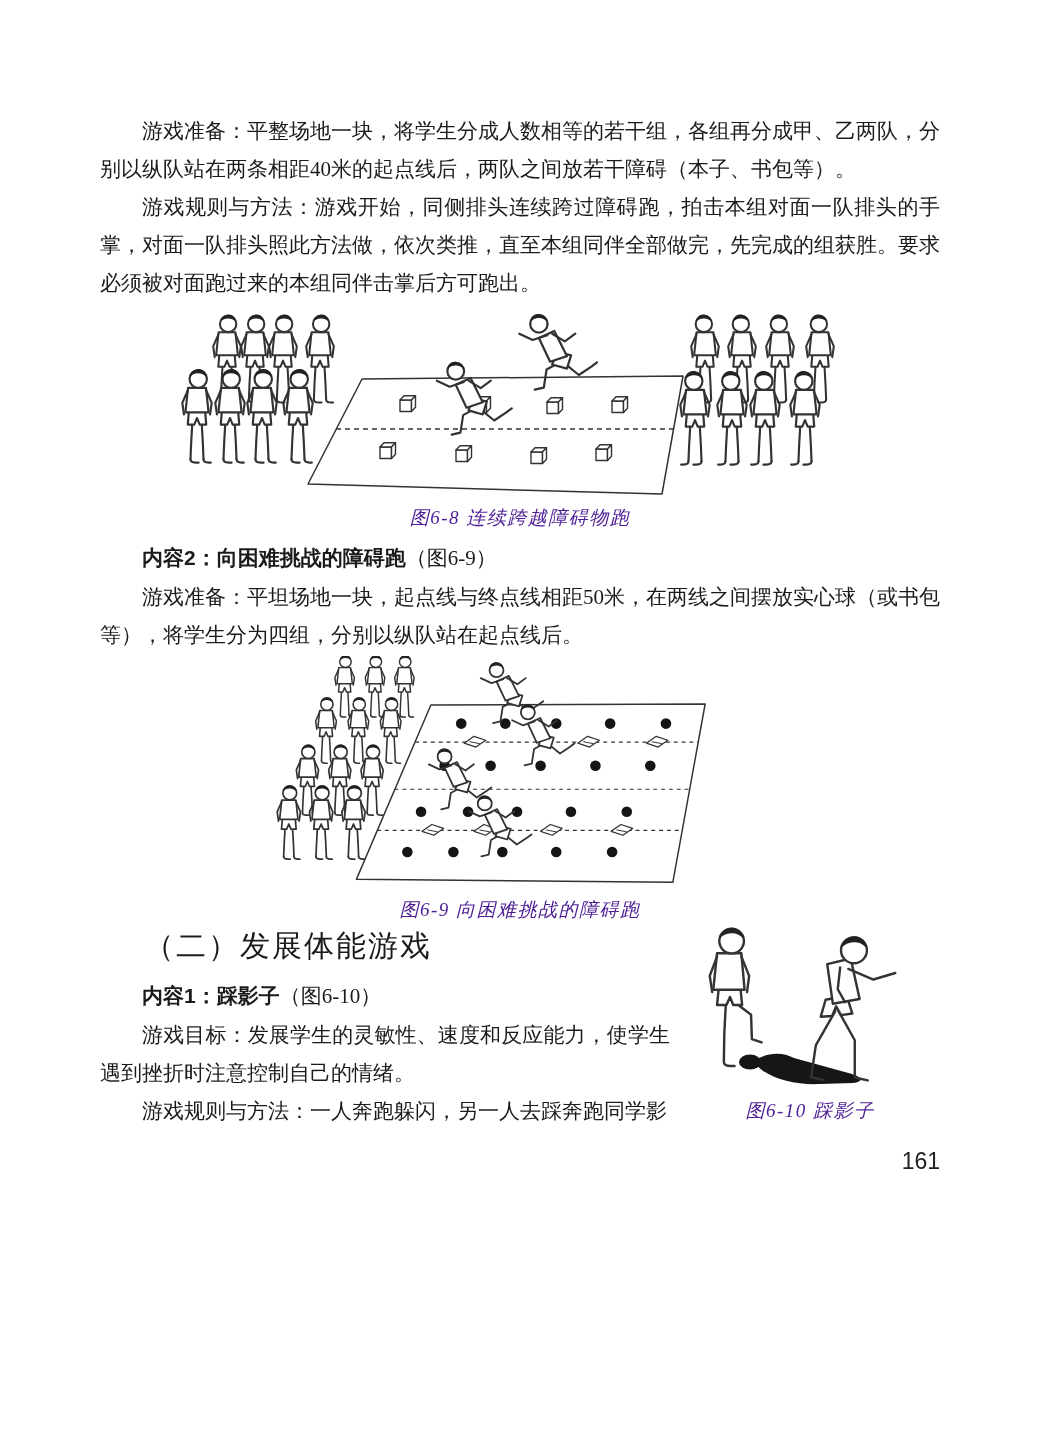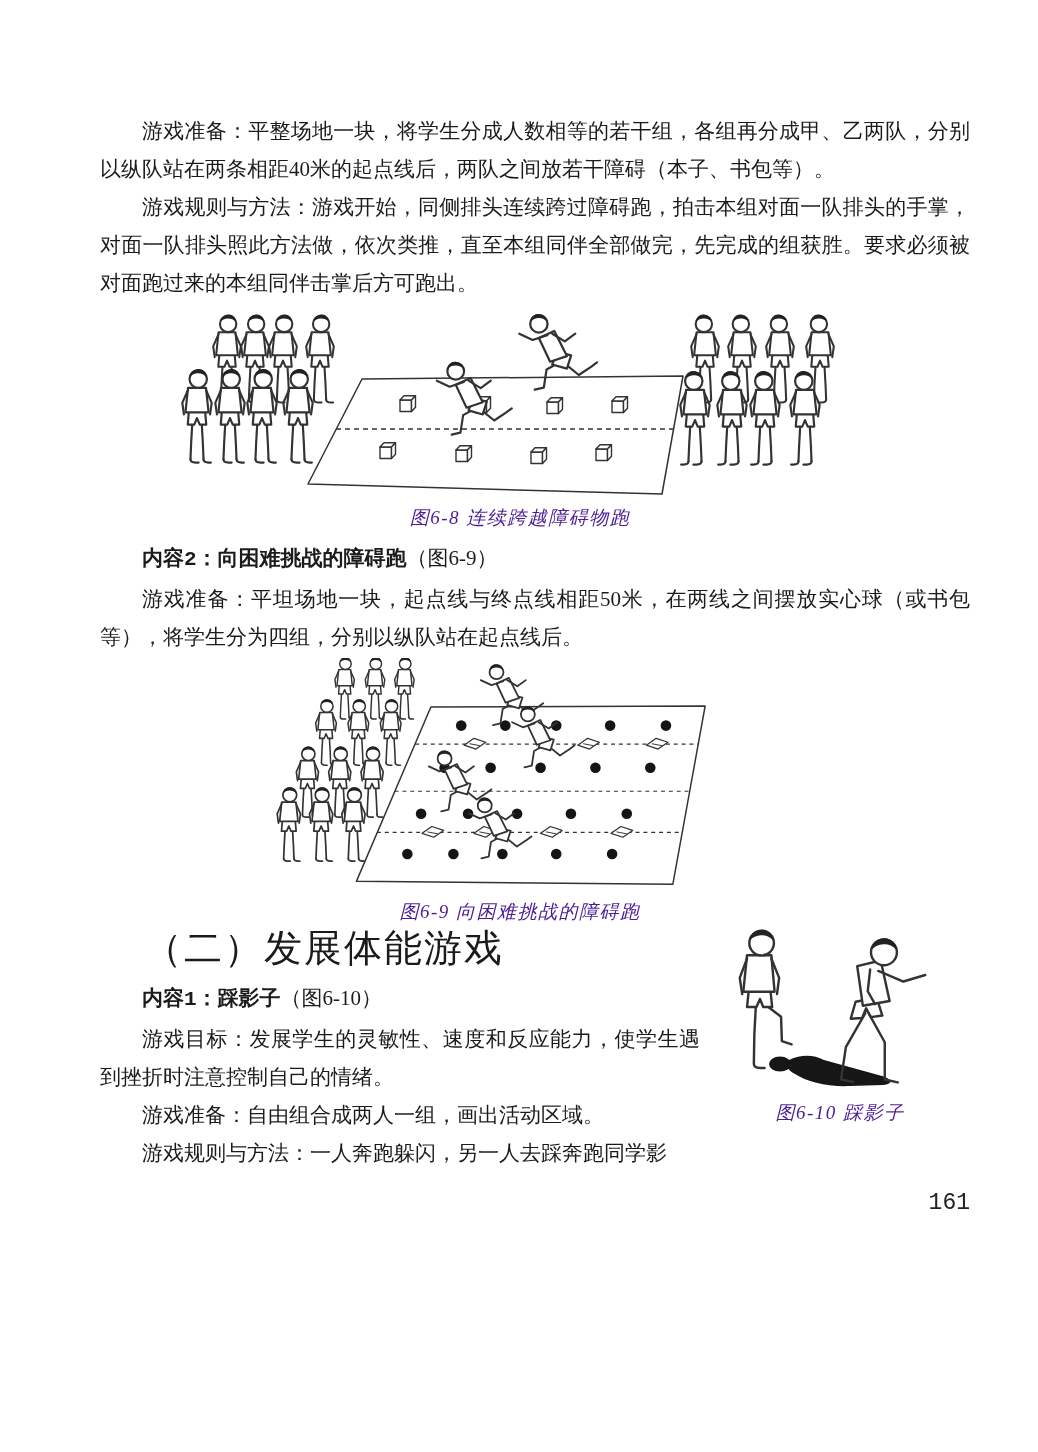--- a/index.html
+++ b/index.html
@@ -1,30 +1,30 @@
 <!DOCTYPE html>
 <html><head>
 <meta charset="utf-8">
 <style>
   html,body{margin:0;padding:0;background:#fff;}
   .page{position:relative;width:1038px;height:1452px;background:#fff;box-sizing:border-box;
-        padding:112px 68px 0 100px;overflow:hidden;
+        padding:112px 98px 0 100px;overflow:hidden;
         font-family:"Liberation Serif","DejaVu Serif",serif;color:#1b1b1b;}
   .para{margin:0;font-size:21px;line-height:38px;text-indent:2em;text-align:justify;}
   .chead{margin:8px 0 0 0;font-size:21px;line-height:40px;text-indent:2em;}
-  .chead .b{font-family:Liberation Mono, monospace;font-weight:700;}
-  .sect{margin:2px 0 0 0;padding-left:44px;font-size:38px;line-height:44px;font-weight:500;letter-spacing:2px;}
+  .chead .b{font-family:Liberation Sans, sans-serif;font-weight:700;}
+  .sect{margin:2px 0 0 0;padding-left:44px;font-size:30px;line-height:44px;font-weight:500;letter-spacing:2px;}
   figure{margin:0;}
   .fig{width:840px;}
   .fig68{margin-top:2px;}
   .fig69{margin-top:2px;}
   .fig610{float:right;width:260px;margin:0 0 8px 10px;}
   .figcap{text-align:center;font-style:italic;font-size:19px;line-height:24px;letter-spacing:1.5px;color:#4c1d95;margin-top:2px;}
   .pagenum{clear:both;margin-top:16px;text-align:right;
-           font-family:Liberation Mono, monospace;font-size:23px;line-height:30px;color:#222;}
+           font-family:Liberation Sans, sans-serif;font-size:23px;line-height:30px;color:#222;}
   svg{display:block;}
 </style>
 </head>
 <body>
 
 <svg width="0" height="0" style="position:absolute" aria-hidden="true">
   <defs>
     <g id="boy" fill="#fff" stroke="#333" stroke-width="1.6" stroke-linecap="round" stroke-linejoin="round">
       <path d="M-3.5,-28 L-4.3,-14 L-4.8,-2 M3.5,-28 L4.3,-14 L4.8,-2" fill="none"></path>
       <path d="M-4.8,-2 C-4.8,0 -3,0.4 -1,0.4 L1.2,0.4 M4.8,-2 C4.8,0 6.6,0.4 8.6,0.4 L10.2,0.4" fill="none"></path>
@@ -203,17 +203,16 @@
       </g>
       <use href="#stepper" transform="translate(50 143) scale(1.62)"></use>
       <use href="#walker" transform="translate(178 162) scale(1.62)"></use>
     </svg>
     <figcaption class="figcap">图6-10 踩影子</figcaption>
   </figure>
 
   <h2 class="sect">（二）发展体能游戏</h2>
   <p class="chead"><span class="b">内容1：踩影子</span><span>（图6-10）</span></p>
   <p class="para">游戏目标：发展学生的灵敏性、速度和反应能力，使学生遇到挫折时注意控制自己的情绪。</p>
-  <p class="para">游戏准备：自由组合成两人一组，画出活动区域。</p>
   <p class="para">游戏规则与方法：一人奔跑躲闪，另一人去踩奔跑同学影</p>
 
   <div class="pagenum">161</div>
 </div>
 
 </body></html>

